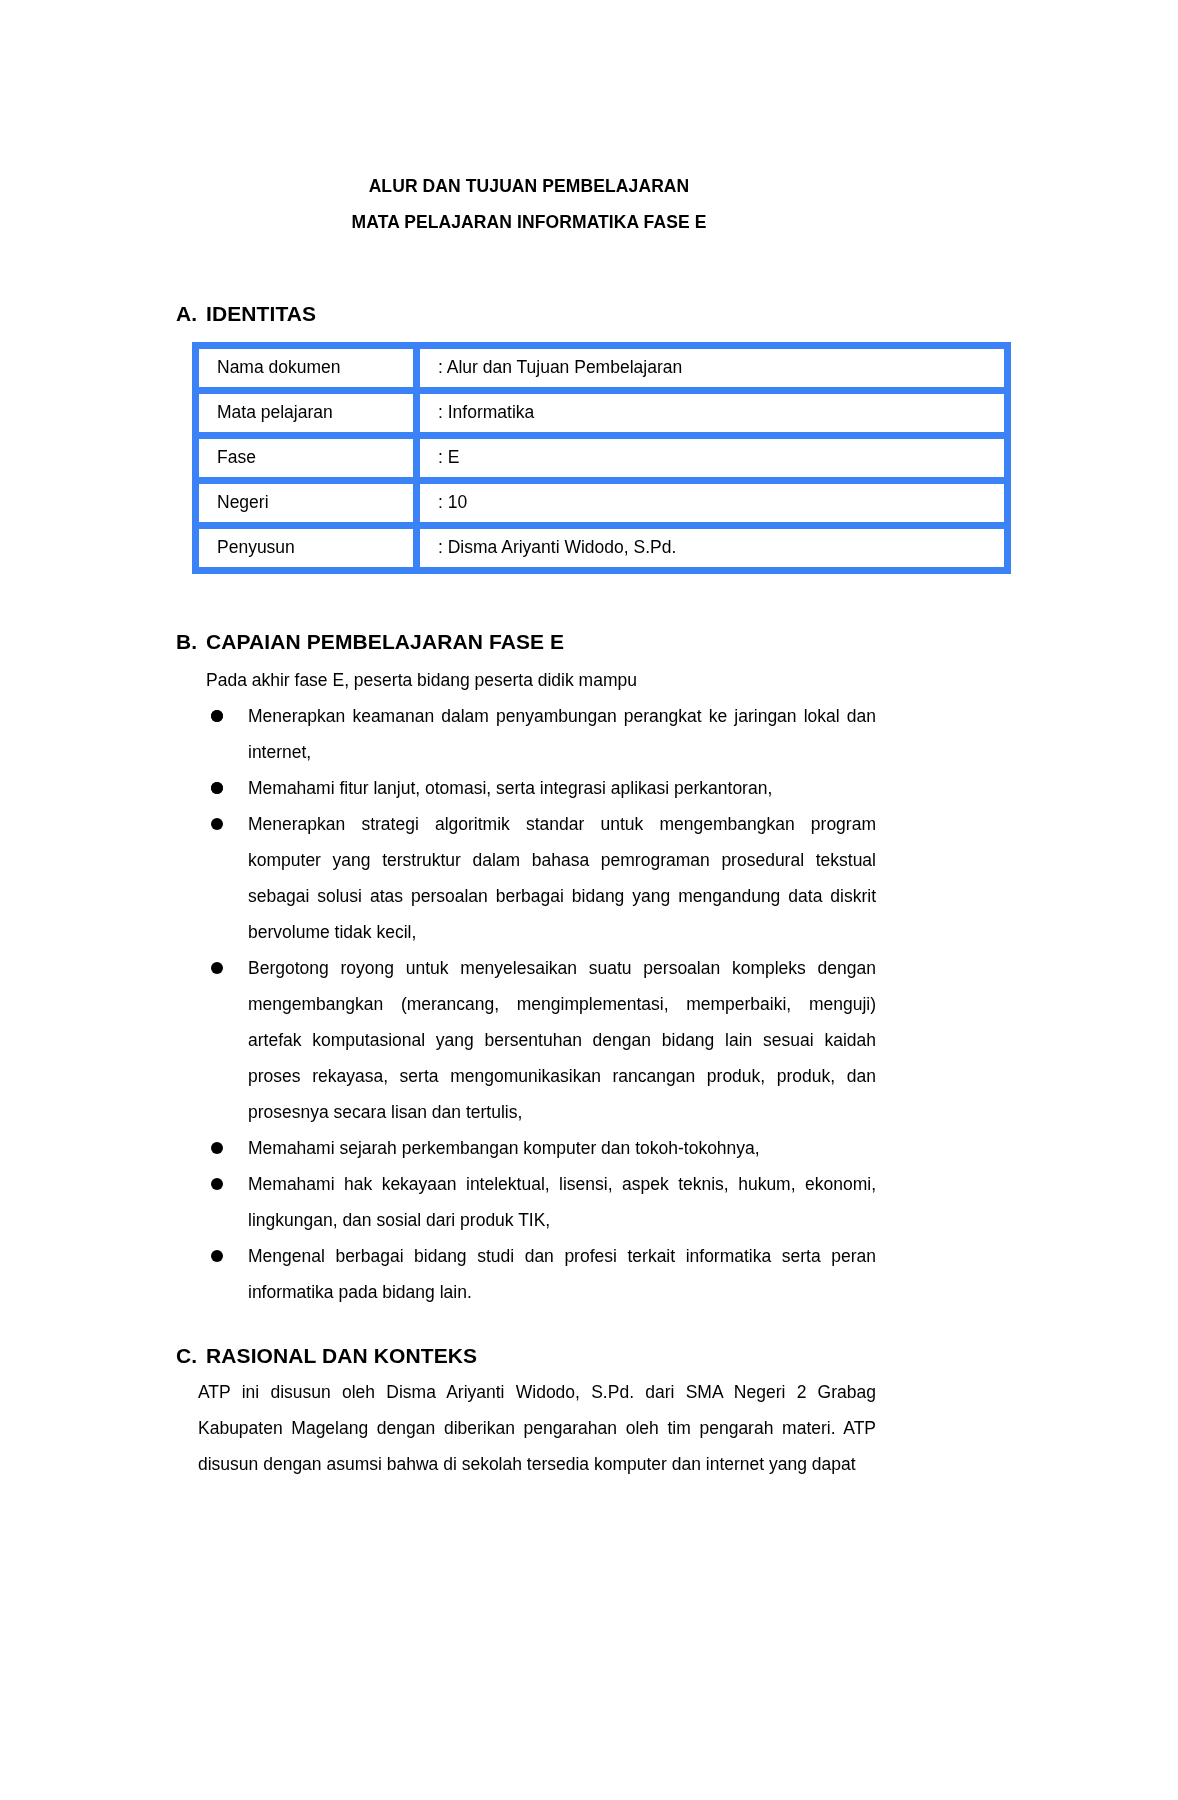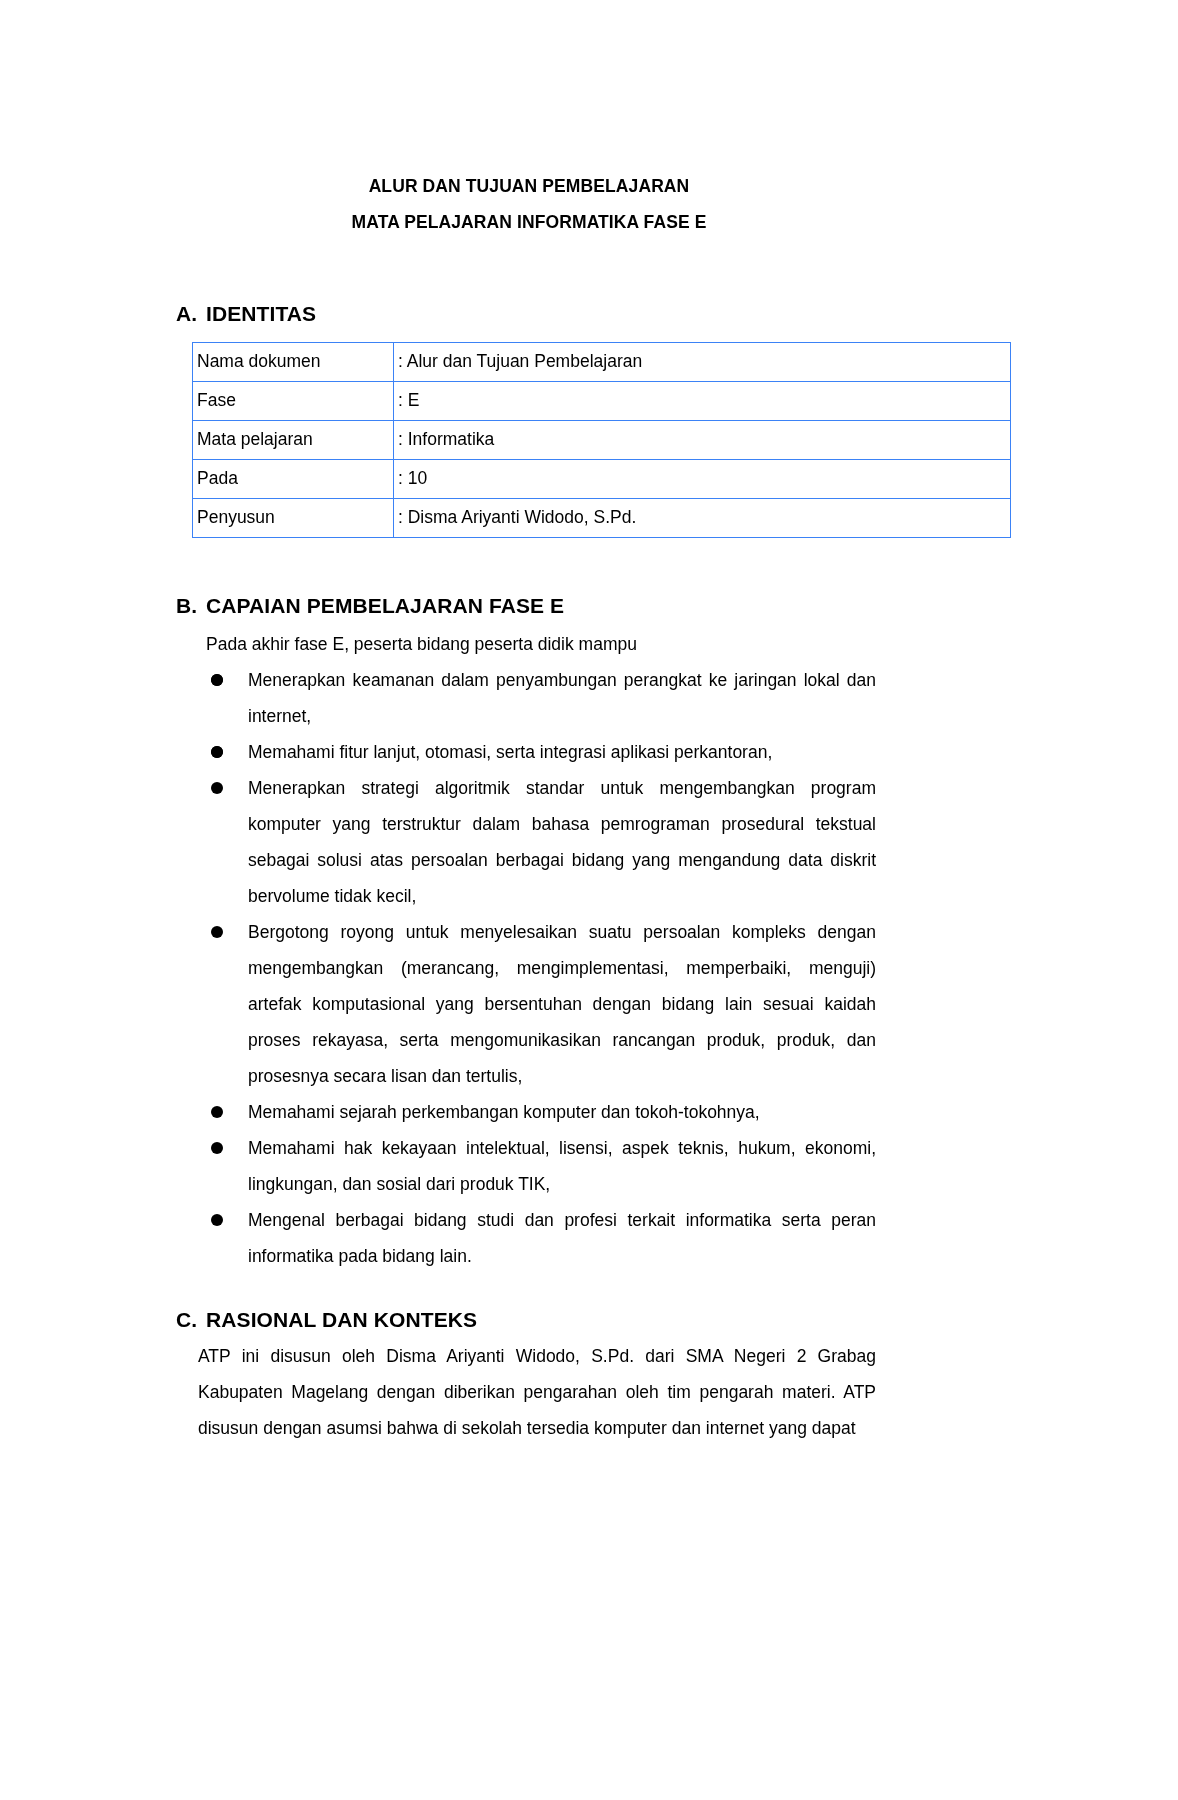--- a/index.html
+++ b/index.html
@@ -52,23 +52,23 @@
     margin-top: 62px;
   }
   .id-table {
     margin-top: 16px;
     margin-left: 16px;
     border-collapse: collapse;
     width: 819px;
     table-layout: fixed;
   }
   .id-table td {
-    border: 1px solid #3b82f6;
-    font-size: 17.5px;
-    padding: 8px 10px 9px 4px;
+    border: 7px solid #3b82f6;
+    font-size: 17.5px;
+    padding: 8px 10px 9px 18px;
     height: 21px;
     vertical-align: middle;
   }
   .id-table td.key {
     width: 186px;
   }
   #capaian-section {
     margin-top: 56px;
   }
   .body-text {
@@ -128,29 +128,29 @@
       <span class="letter">A.</span>
       <span class="label">IDENTITAS</span>
     </div>
     <table class="id-table">
       <tbody>
         <tr>
           <td class="key">Nama dokumen</td>
           <td class="val">: Alur dan Tujuan Pembelajaran</td>
         </tr>
         <tr>
+          <td class="key">Mata pelajaran</td>
+          <td class="val">: Informatika</td>
+        </tr>
+        <tr>
           <td class="key">Fase</td>
           <td class="val">: E</td>
         </tr>
         <tr>
-          <td class="key">Mata pelajaran</td>
-          <td class="val">: Informatika</td>
-        </tr>
-        <tr>
-          <td class="key">Pada</td>
+          <td class="key">Negeri</td>
           <td class="val">: 10</td>
         </tr>
         <tr>
           <td class="key">Penyusun</td>
           <td class="val">: Disma Ariyanti Widodo, S.Pd.</td>
         </tr>
       </tbody>
     </table>
   </div>
 

